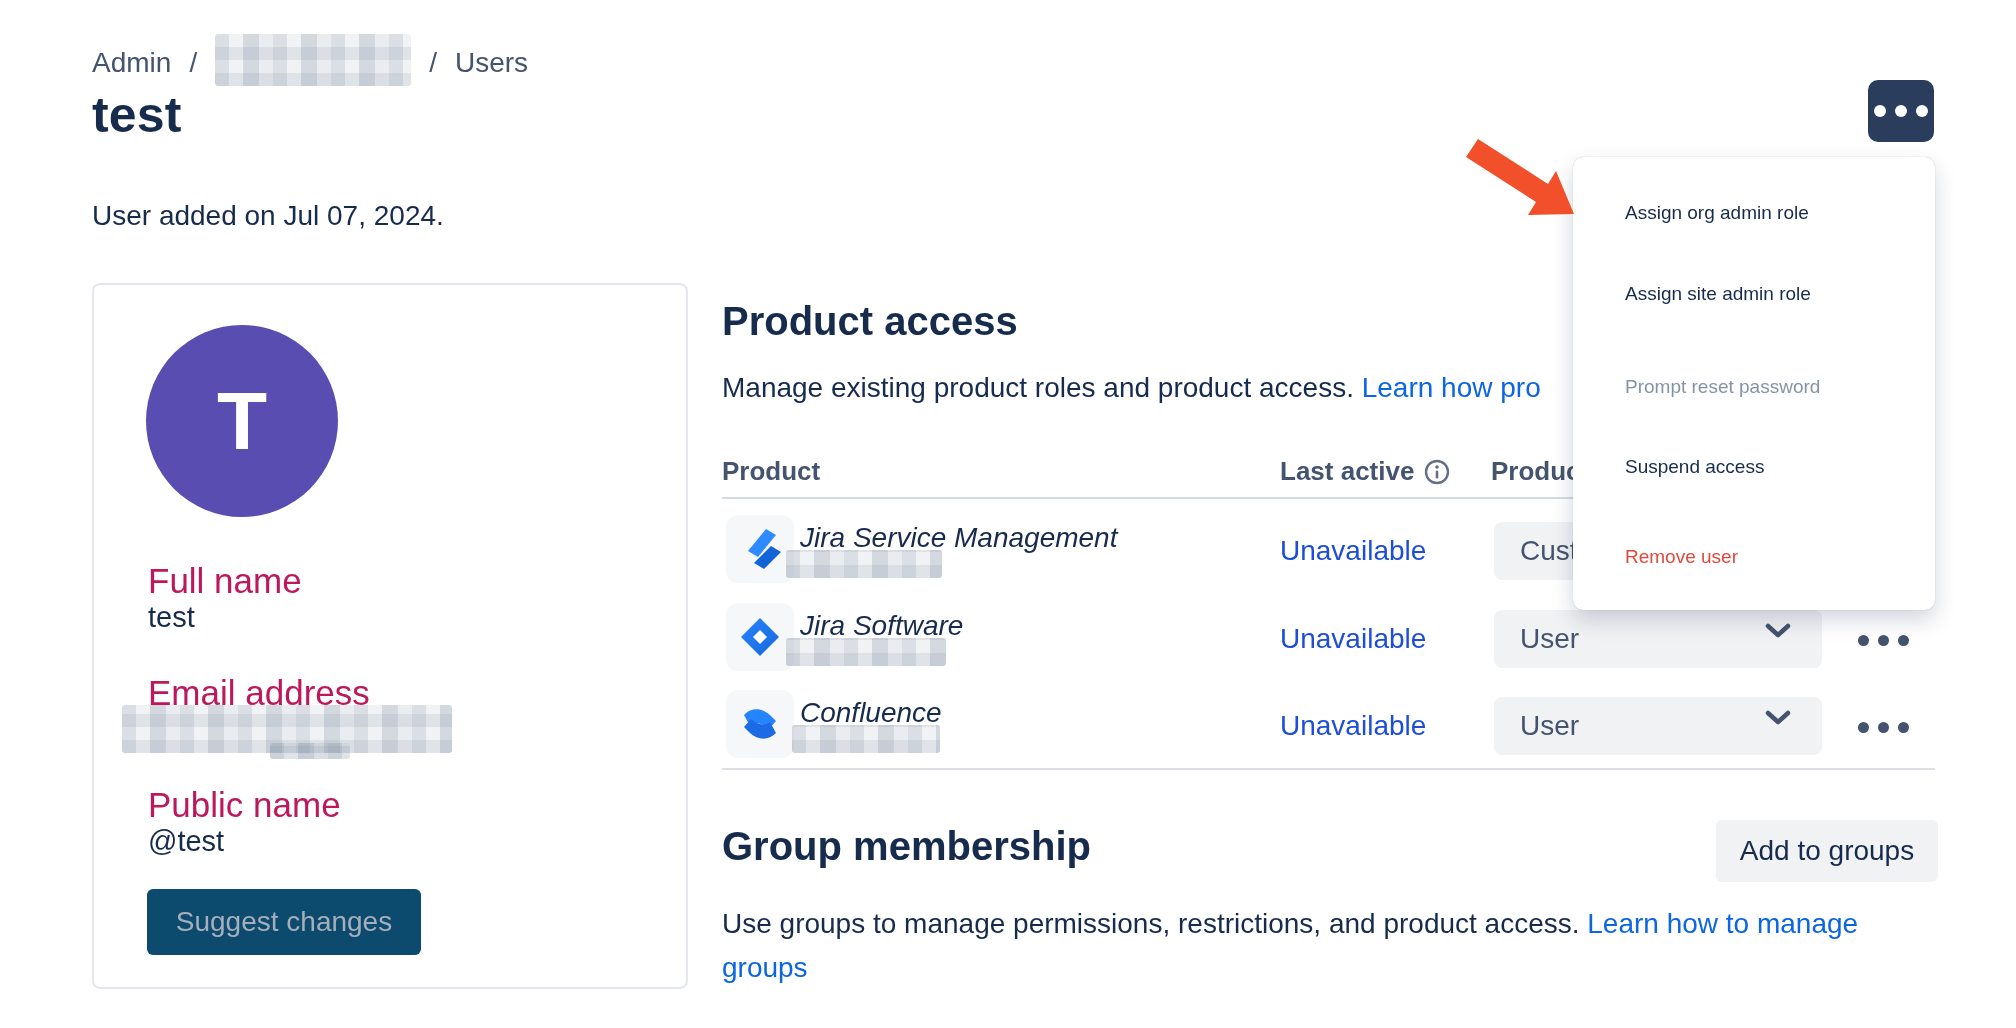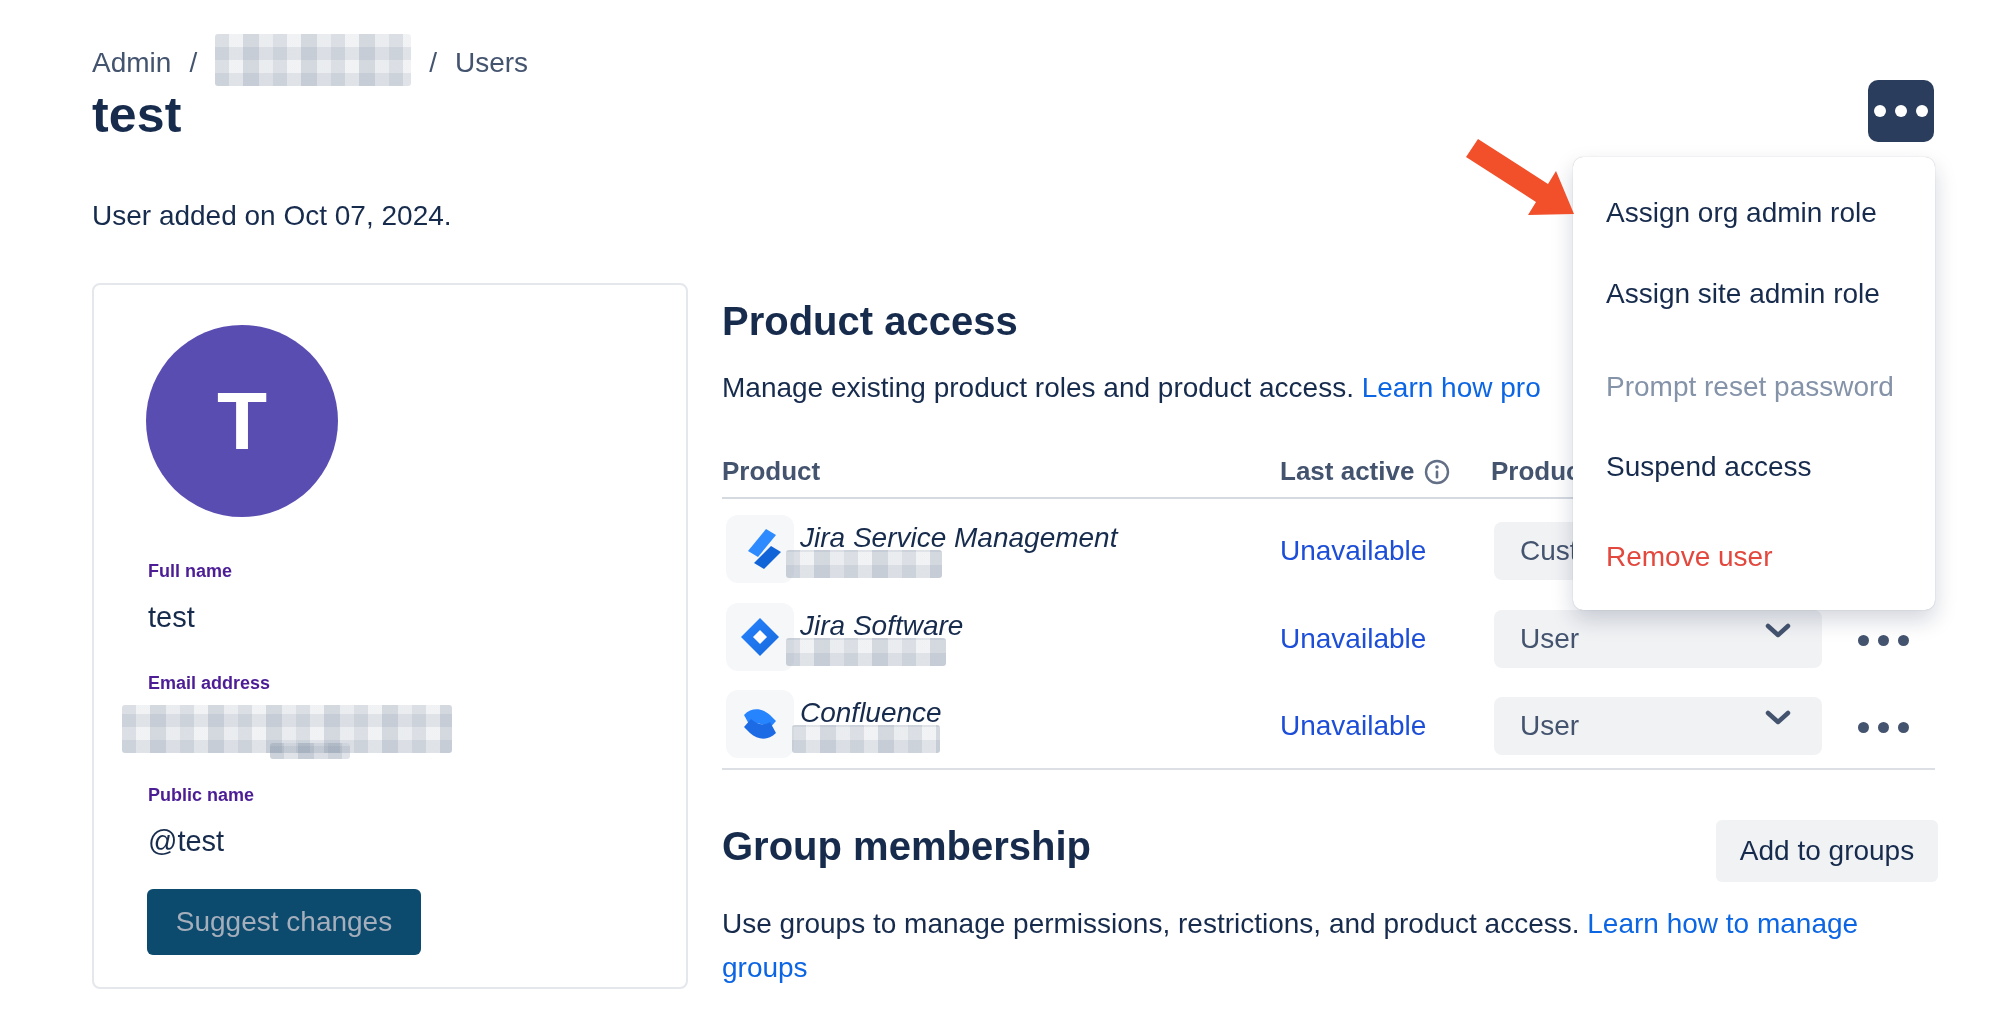--- a/index.html
+++ b/index.html
@@ -33,21 +33,21 @@
   
   .card{
     left:92px;top:283px;width:596px;height:706px;background:#fff;
     border:2px solid #E4E7EC;border-radius:8px;box-sizing:border-box;
   }
   .avatar{
     position:absolute;left:52px;top:40px;width:192px;height:192px;border-radius:50%;
     background:#5A4DB2;display:flex;align-items:center;justify-content:center;
     color:#fff;font-size:82px;font-weight:600;
   }
-  .field-label{position:absolute;left:54px;font-size:18px;font-weight:700;color:#4c1d95;}
+  .field-label{position:absolute;left:54px;font-size:35px;font-weight:400;color:#be185d;}
   .field-value{position:absolute;left:54px;font-size:29px;color:#172B4D;}
   .email-mosaic{position:absolute;left:28px;top:420px;width:330px;height:48px;}
   .email-mosaic2{position:absolute;left:176px;top:458px;width:80px;height:16px;}
   .suggest-btn{
     position:absolute;left:53px;top:604px;width:274px;height:66px;border:none;border-radius:6px;
     background:#0c4a6e;color:#A5AEBB;font-size:28px;font-family:inherit;cursor:pointer;
   }
 
   
   .pa-heading{left:722px;top:299px;font-size:40px;font-weight:700;color:#172B4D;}
@@ -84,22 +84,22 @@
     color:#172B4D;font-size:28px;font-family:inherit;cursor:pointer;
   }
   .gm-desc{left:722px;top:902px;width:1228px;font-size:28px;line-height:44px;color:#172B4D;}
 
   
   .menu{
     left:1573px;top:157px;width:362px;height:453px;background:#ffffff;border-radius:10px;z-index:10;
     box-shadow:0 0 1px rgba(9,30,66,0.32), 0 10px 22px rgba(9,30,66,0.18);
   }
   .menu-item{
-    position:absolute;left:0;width:100%;box-sizing:border-box;padding-left:33px;height:40px;line-height:40px;
-    font-size:28px;color:#172B4D;cursor:pointer;white-space:nowrap;
+    position:absolute;left:0;width:100%;box-sizing:border-box;padding-left:52px;height:40px;line-height:40px;
+    font-size:19px;color:#172B4D;cursor:pointer;white-space:nowrap;
   }
   .menu-item.disabled{color:#8593A9;cursor:default;}
   .menu-item.danger{color:#E2483D;}
   .mi-0{top:36px;} .mi-1{top:117px;} .mi-2{top:210px;} .mi-3{top:290px;} .mi-4{top:380px;}
 
   .arrow-annotation{left:1462px;top:136px;z-index:11;}
 </style>
 </head>
 <body>
 
@@ -114,21 +114,21 @@
   </div>
 
   <div class="abs page-title">test</div>
 
   <div class="abs more-btn">
     <span class="dot"></span>
     <span class="dot"></span>
     <span class="dot"></span>
   </div>
 
-  <div class="abs added-note">User added on Oct 07, 2024.</div>
+  <div class="abs added-note">User added on Jul 07, 2024.</div>
 
   <div class="abs card">
     <div class="avatar">
       <span>T</span>
     </div>
     <div class="field-label" style="top:276px;">Full name</div>
     <div class="field-value" style="top:316px;">test</div>
     <div class="field-label" style="top:388px;">Email address</div>
     <div class="mosaic email-mosaic"></div>
     <div class="mosaic email-mosaic2"></div>

